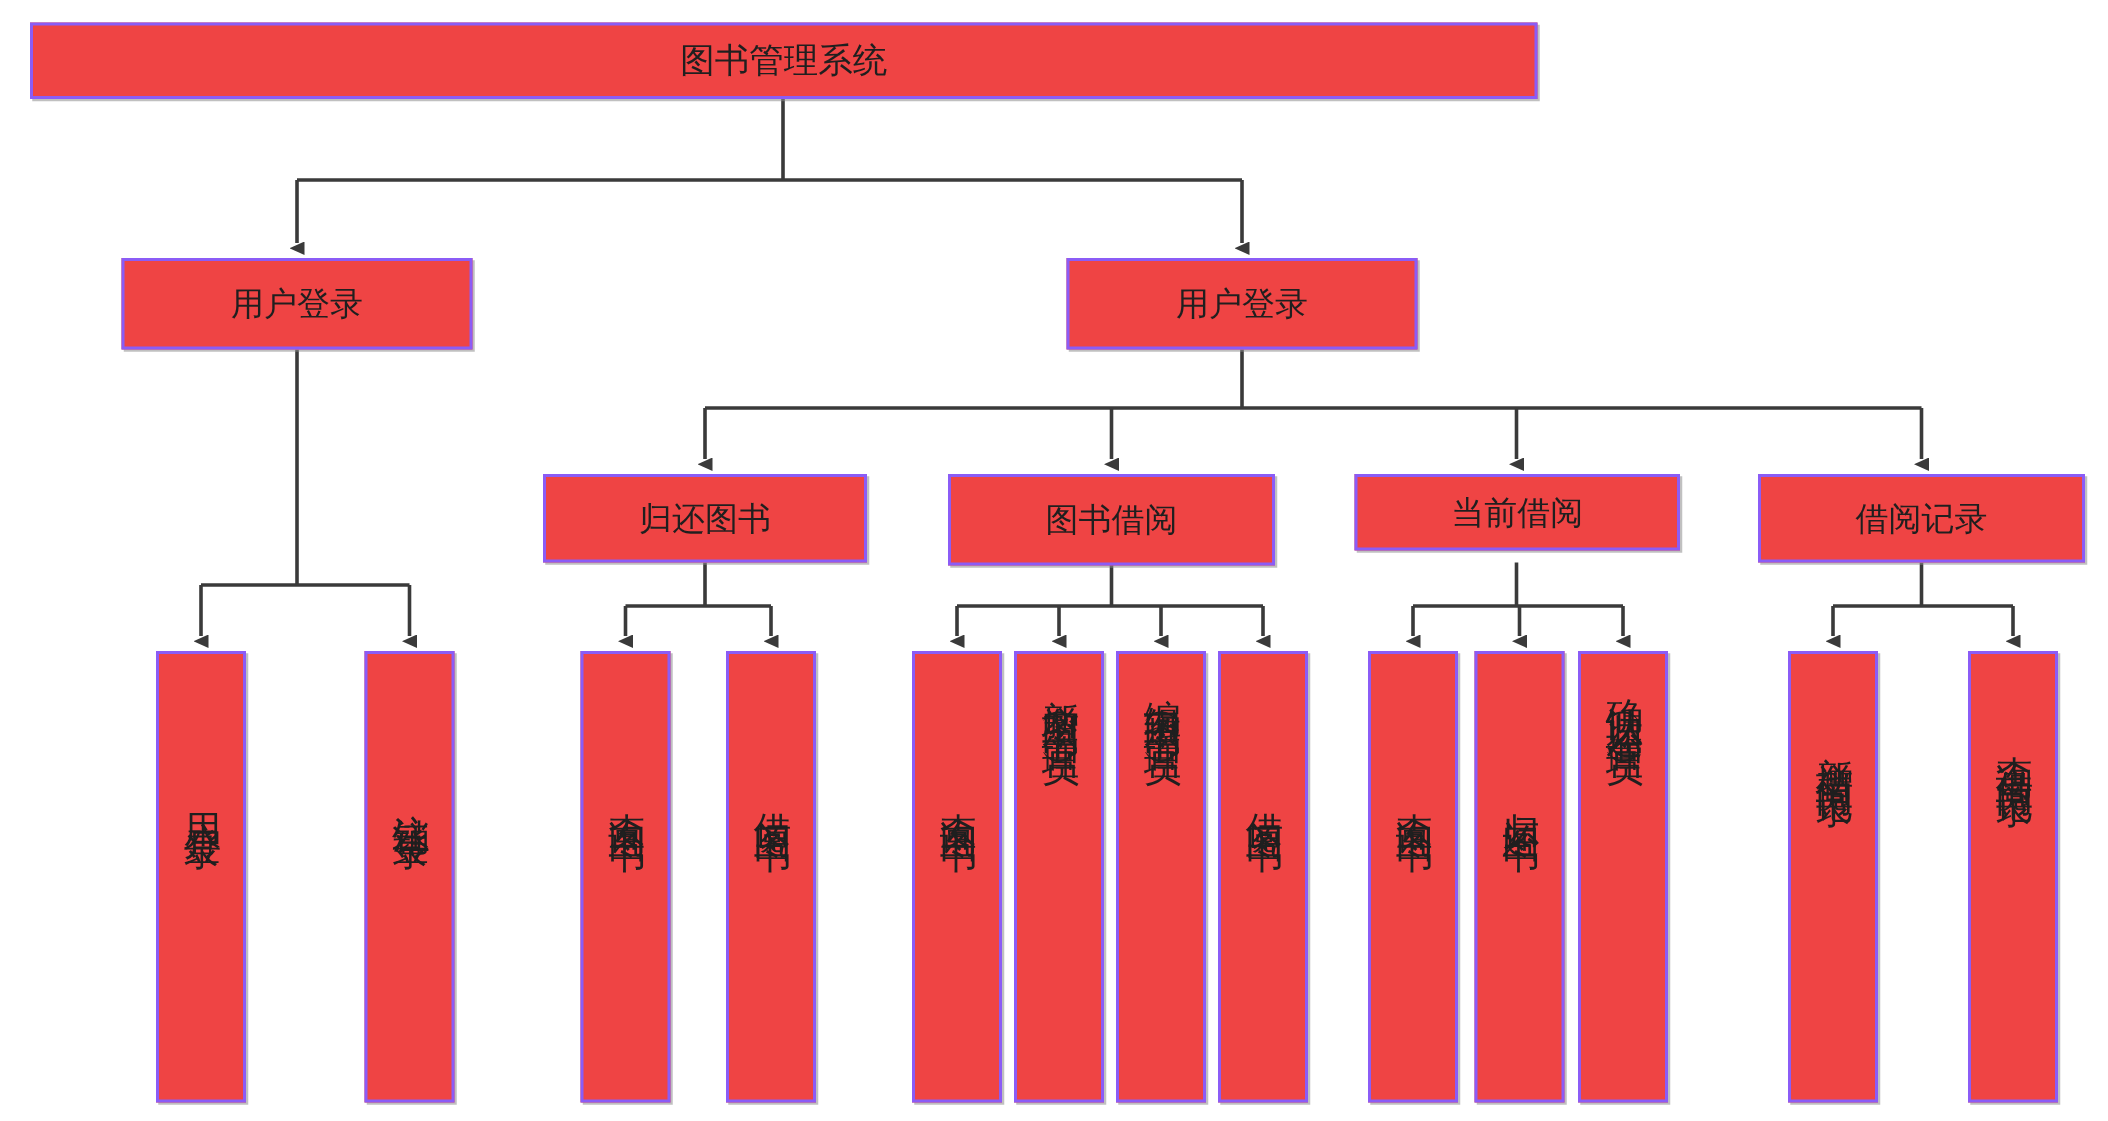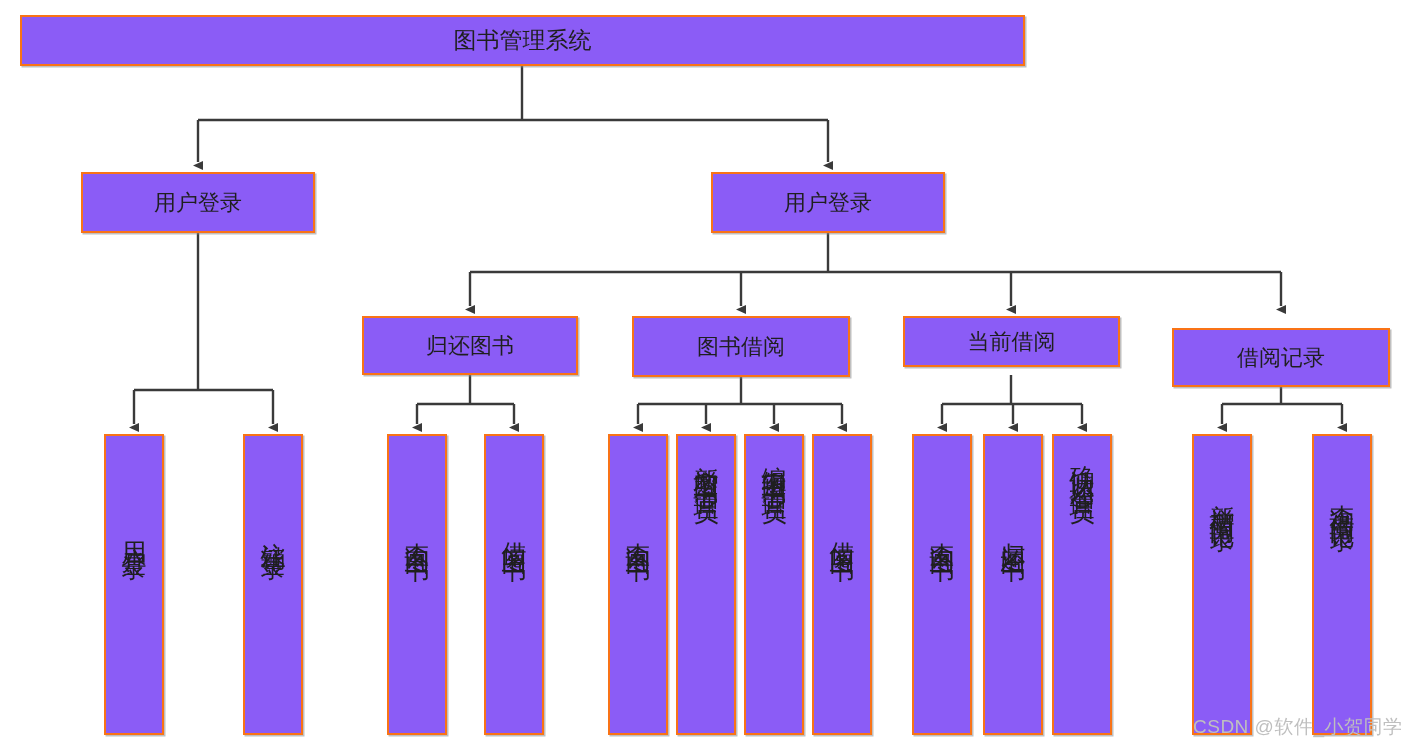--- a/index.html
+++ b/index.html
@@ -6,22 +6,22 @@
   body{
     width:1405px;height:747px;
     font-family:"Liberation Sans","DejaVu Sans",sans-serif;
     overflow:hidden;position:relative;
   }
   #diagram-root{position:relative;width:1405px;height:747px;}
   svg.edges{position:absolute;left:0;top:0;width:1405px;height:747px;pointer-events:none;}
   .node{
     position:absolute;
     box-sizing:border-box;
-    background:#8b5cf6;
-    border:2px solid #f97316;
+    background:#ef4444;
+    border:2px solid #8b5cf6;
     box-shadow:1.5px 1.5px 0 0 rgba(140,140,140,.55);
     display:flex;
     align-items:center;
     justify-content:center;
   }
   .node .label{
     color:#1f1f1f;
     line-height:1.18;
     text-align:center;
     white-space:pre;
@@ -104,21 +104,21 @@
       </div>
       <div class="node horiz" style="left: 362px; top: 316px; width: 216px; height: 59px;">
         <span class="label">归还图书</span>
       </div>
       <div class="node horiz" style="left: 632px; top: 316px; width: 218px; height: 61px;">
         <span class="label">图书借阅</span>
       </div>
       <div class="node horiz" style="left: 903px; top: 316px; width: 217px; height: 51px;">
         <span class="label">当前借阅</span>
       </div>
-      <div class="node horiz" style="left: 1172px; top: 328px; width: 218px; height: 59px;">
+      <div class="node horiz" style="left: 1172px; top: 316px; width: 218px; height: 59px;">
         <span class="label">借阅记录</span>
       </div>
       <div class="node vert" style="left: 104px; top: 434px; width: 60px; height: 301px;">
         <span class="label" style="margin-top: 86px;">用户登录</span>
       </div>
       <div class="node vert" style="left: 243px; top: 434px; width: 60px; height: 301px;">
         <span class="label" style="margin-top: 86px;">注销登录</span>
       </div>
       <div class="node vert" style="left: 387px; top: 434px; width: 60px; height: 301px;">
         <span class="label" style="margin-top: 86px;">查询图书</span>
@@ -147,14 +147,13 @@
       <div class="node vert" style="left: 1052px; top: 434px; width: 60px; height: 301px;">
         <span class="label" style="margin-top: 10px;">确认归还（管理员）</span>
       </div>
       <div class="node vert" style="left: 1192px; top: 434px; width: 60px; height: 301px;">
         <span class="label" style="margin-top: 48px;">新增借阅记录</span>
       </div>
       <div class="node vert" style="left: 1312px; top: 434px; width: 60px; height: 301px;">
         <span class="label" style="margin-top: 48px;">查询借阅记录</span>
       </div>
     </div>
-  <div class="watermark" style="left: 1193px; top: 714px; color: rgb(191, 191, 191);">CSDN @软件_小贺同学</div>
 </div>
 
 </body></html>

